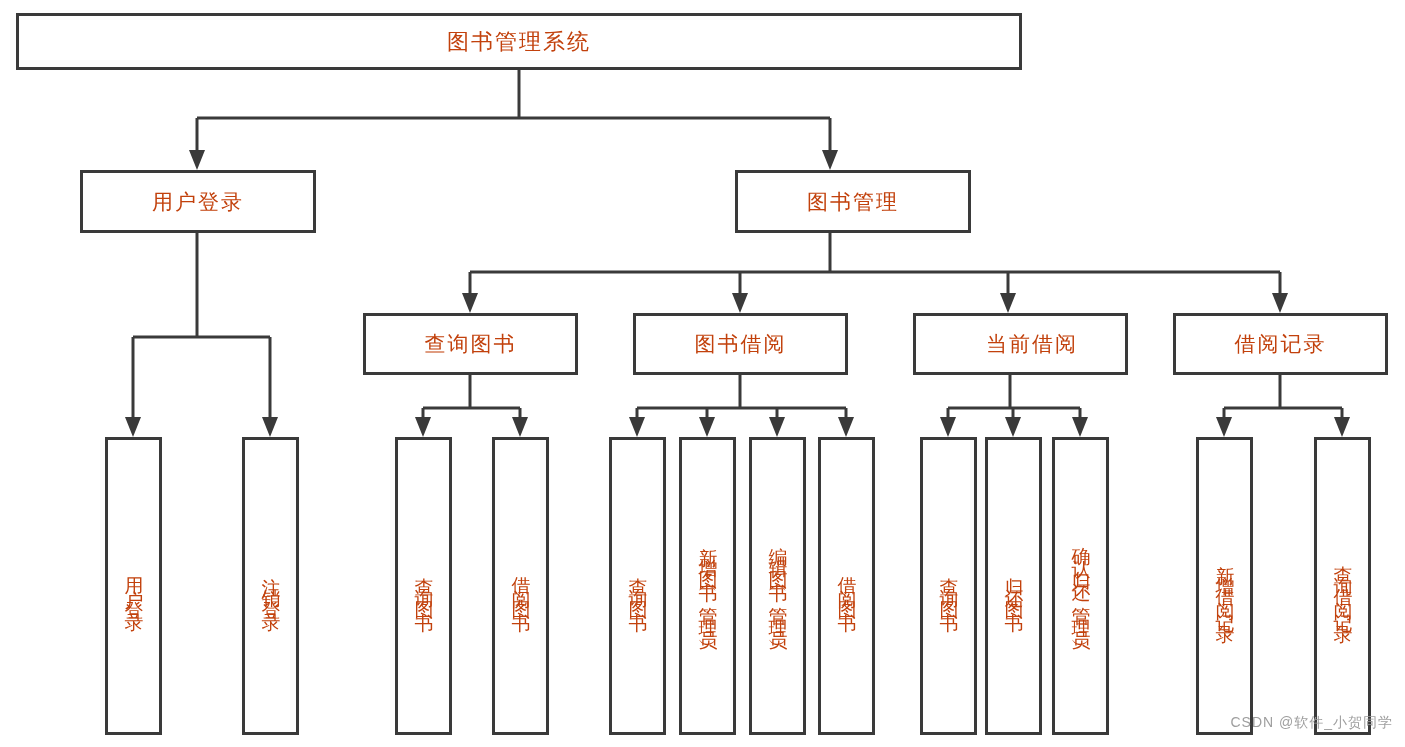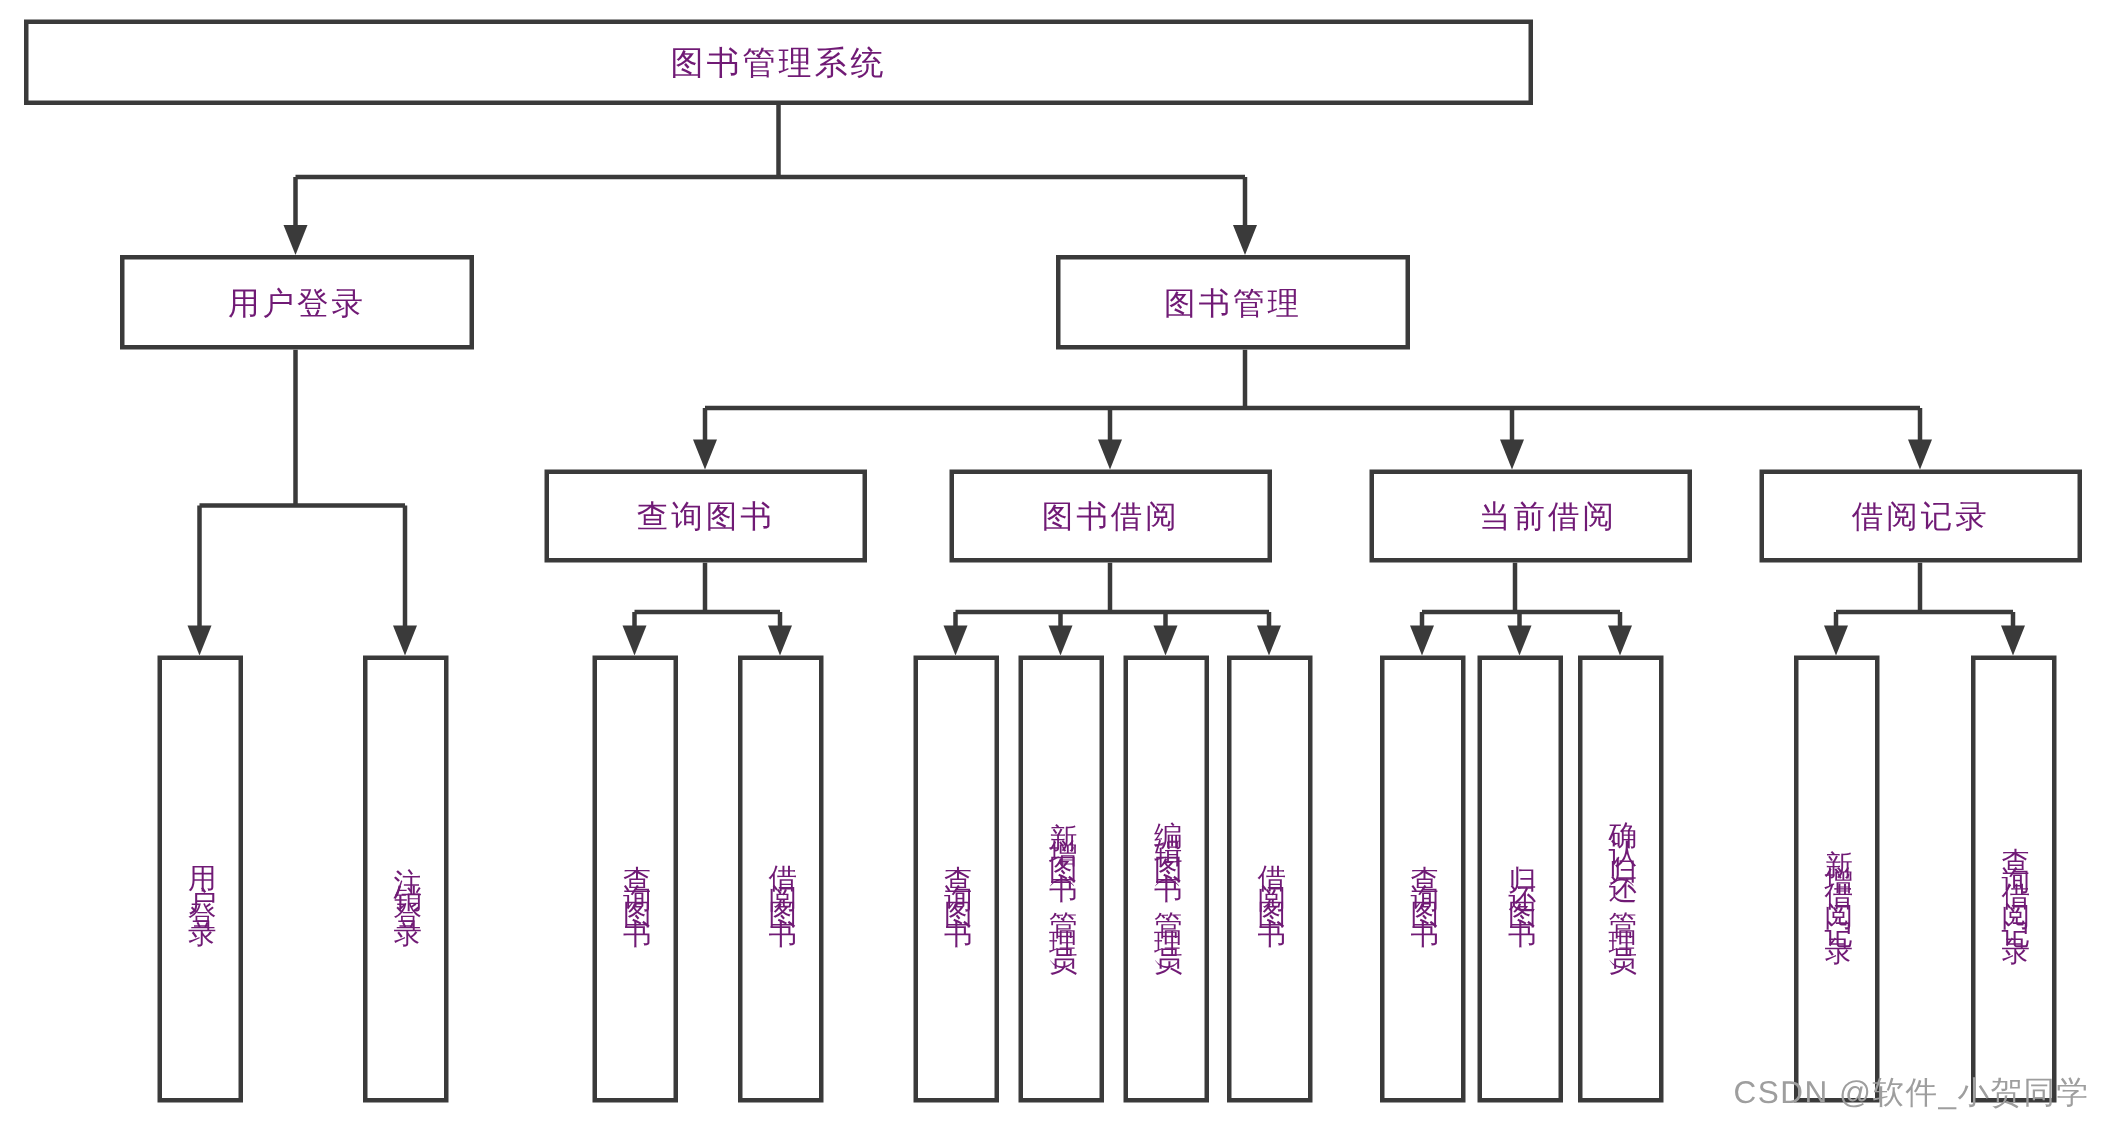--- a/index.html
+++ b/index.html
@@ -13,39 +13,39 @@
   }
   #connectors { position: absolute; left: 0; top: 0; }
   .box {
     position: absolute;
     box-sizing: border-box;
     border: 3px solid #3a3a3a;
     background: #ffffff;
     display: flex;
     align-items: center;
     justify-content: center;
-    color: #701a75;
+    color: #c2410c;
   }
   .root-box { left: 16px; top: 13px; width: 1006px; height: 57px; font-size: 22px; letter-spacing: 2px; }
   .hbox { height: 63px; font-size: 21px; letter-spacing: 2px; }
   .l2 { top: 170px; width: 236px; }
   .l3 { top: 313px; width: 215px; height: 62px; }
   .vbox { top: 437px; width: 57px; height: 298px; font-size: 19px; }
   .vtext {
     writing-mode: vertical-lr;
     text-orientation: mixed;
     letter-spacing: 12px;
     line-height: 1.2;
     white-space: nowrap;
   }
   #watermark {
     position: absolute;
     top: 714px;
     right: 12px;
-    font-size: 21px;
+    font-size: 14px;
     color: #9e9e9e;
     letter-spacing: 1px;
     z-index: 10;
   }
 </style>
 </head>
 <body>
 
 <div id="canvas">
 
@@ -118,21 +118,21 @@
     </g>
   </svg>
 
   <div class="box root-box">
     <span>图书管理系统</span>
   </div>
 
   <div class="box hbox l2" style="left:80px;">
     <span>用户登录</span>
   </div>
-  <div class="box hbox l2" style="left:704px;">
+  <div class="box hbox l2" style="left:735px;">
     <span>图书管理</span>
   </div>
 
   <div class="box hbox l3" style="left:363px;">
     <span>查询图书</span>
   </div>
   <div class="box hbox l3" style="left:633px;justify-content:center;">
     <span>图书借阅</span>
   </div>
   <div class="box hbox l3" style="left:913px;padding-left:23px;">

